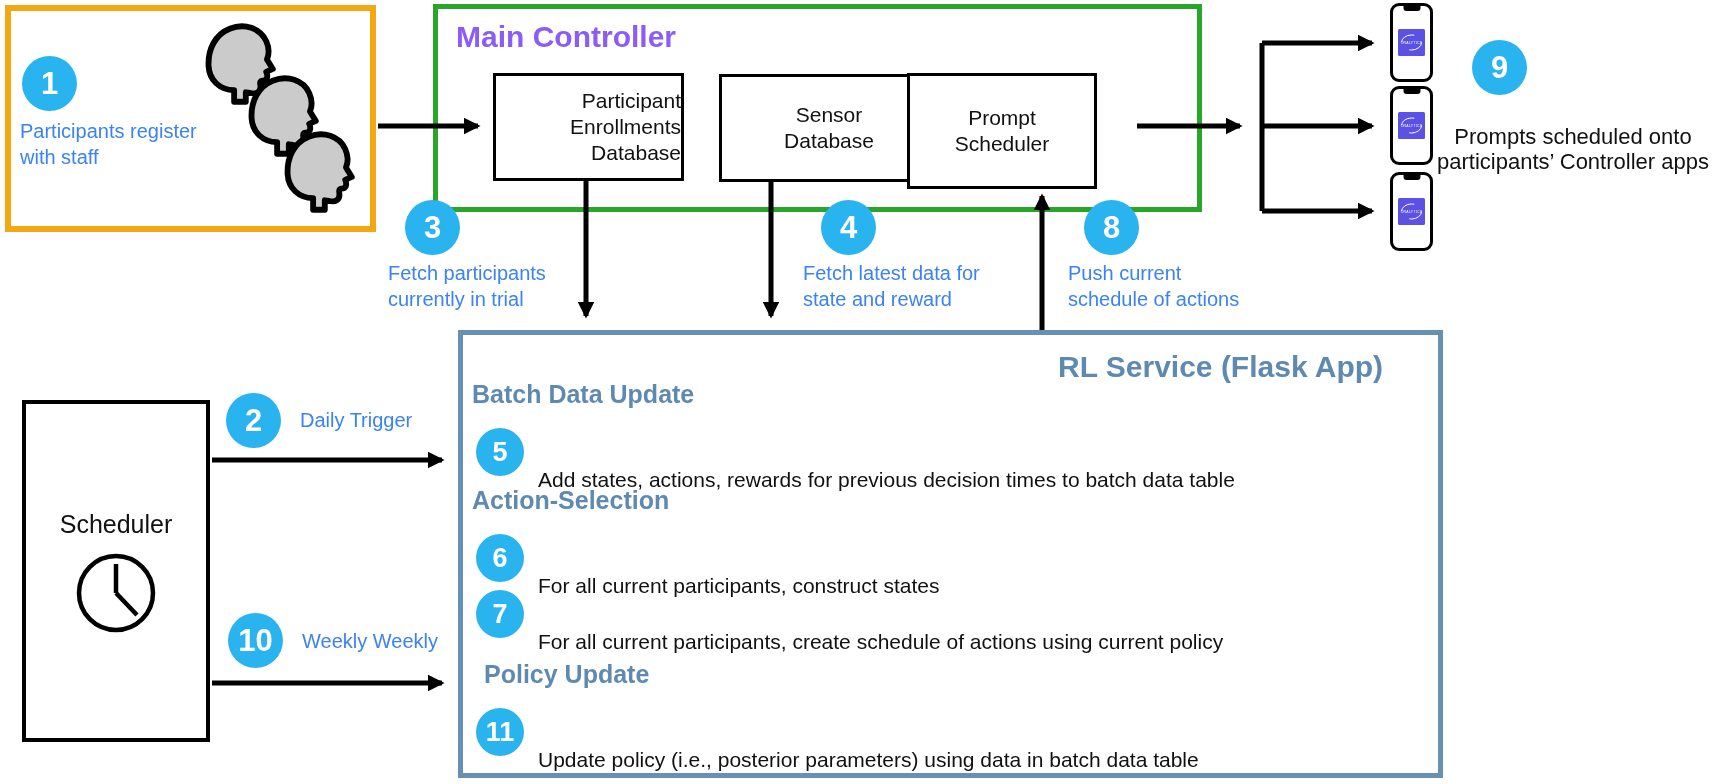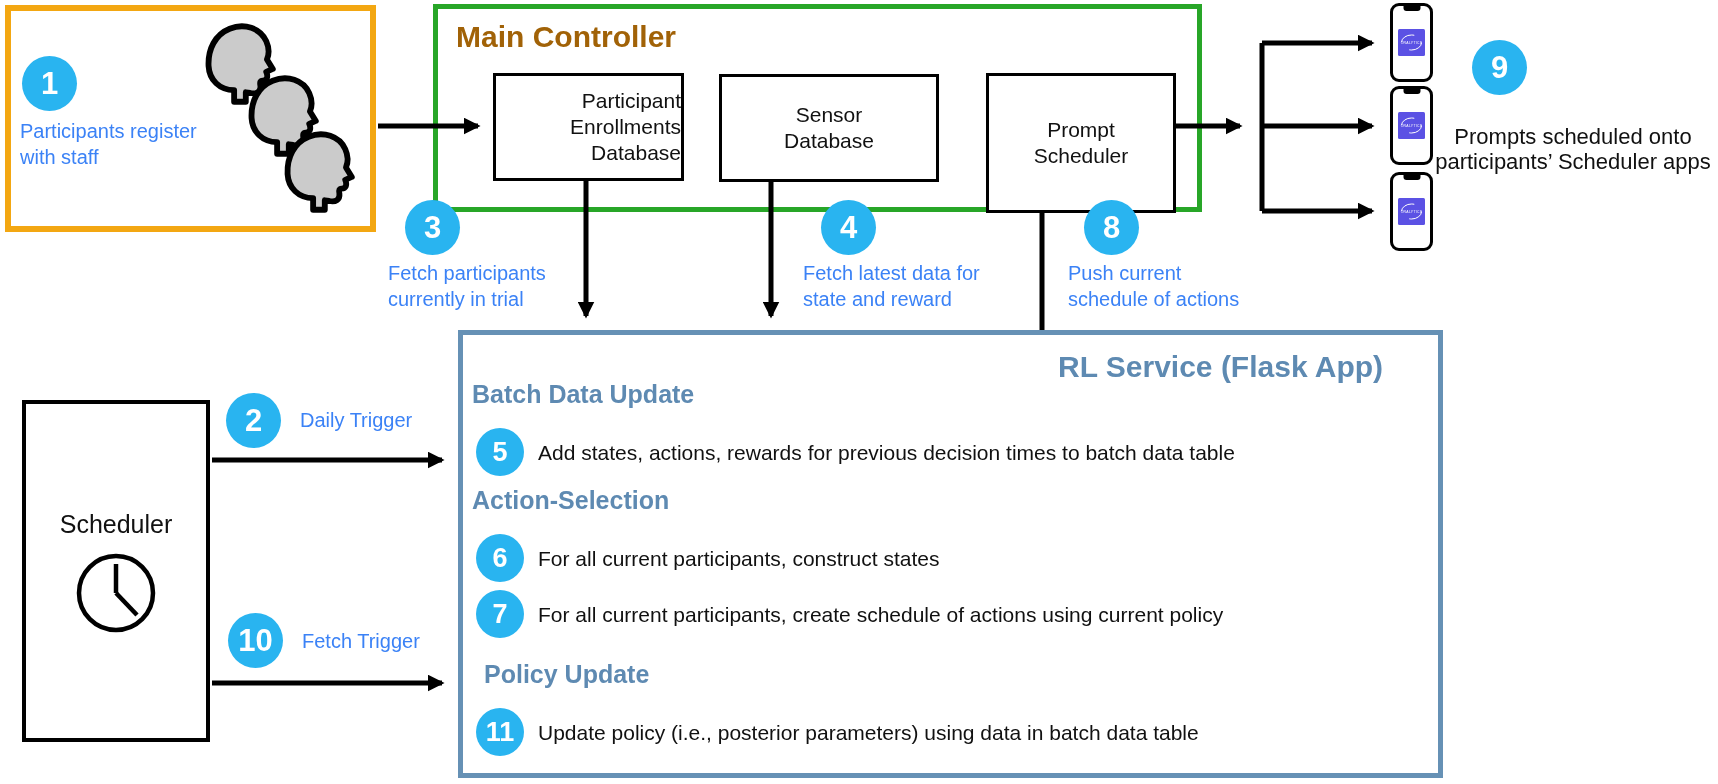--- a/index.html
+++ b/index.html
@@ -12,37 +12,37 @@
   .orange-box{left:5px;top:5px;width:371px;height:227px;border:6px solid #F3A712;z-index:2;}
   .green-box{left:433px;top:4px;width:769px;height:208px;border:5px solid #28A628;z-index:0;}
   .rl-box{left:458px;top:330px;width:985px;height:448px;border:5px solid #6691B5;z-index:0;}
   .sched-box{left:22px;top:400px;width:188px;height:342px;border:4px solid #000;z-index:2;}
   .db-box{
     border:3px solid #000;display:flex;flex-direction:column;align-items:center;justify-content:center;
     font-size:21px;line-height:26px;text-align:center;z-index:2;
   }
   .db1{left:493px;top:73px;width:191px;height:108px;align-items:flex-end;}
   .db2{left:719px;top:62px;width:220px;height:108px;margin-top:12px;}
-  .db3{left:986px;top:73px;width:190px;height:140px;}
+  .db3{left:907px;top:73px;width:190px;height:116px;}
   .title-green{
-    position:absolute;left:456px;top:20px;font-size:30px;font-weight:bold;color:#a16207;z-index:2;
+    position:absolute;left:456px;top:20px;font-size:30px;font-weight:bold;color:#8b5cf6;z-index:2;
   }
   .title-steel{
     position:absolute;left:1058px;top:350px;width:365px;text-align:left;
     font-size:30px;font-weight:bold;color:#5E8AB2;z-index:2;
   }
   .badge{
     position:absolute;border-radius:50%;background:#29B4F0;color:#fff;font-weight:bold;
     display:flex;align-items:center;justify-content:center;z-index:4;
   }
   .badge.lg{width:55px;height:55px;font-size:31px;}
   .badge.sm{width:48px;height:48px;font-size:27px;}
   .lbl{position:absolute;font-size:20px;line-height:26px;color:#3b82f6;z-index:3;}
   .rl-heading{position:absolute;font-size:25px;font-weight:bold;color:#5E8AB2;z-index:3;}
-  .rl-item-text{position:absolute;font-size:21px;color:#111;z-index:3;white-space:nowrap;}
+  .rl-item-text{position:absolute;font-size:21px;color:#111;z-index:3;white-space:nowrap;margin-top:27px;}
   .heads-svg{position:absolute;left:196px;top:16px;z-index:3;}
   .clock-svg{position:absolute;left:74px;top:551px;z-index:3;}
   .sched-label{position:absolute;left:22px;top:510px;width:188px;text-align:center;font-size:25px;z-index:3;}
   .phone{
     position:absolute;left:1390px;width:43px;height:79px;box-sizing:border-box;
     border:3px solid #000;border-radius:9px;background:#fff;z-index:3;
   }
   .phone .notch{
     position:absolute;left:50%;top:0;transform:translateX(-50%);
     width:17px;height:5px;background:#000;border-radius:0 0 3px 3px;
@@ -159,39 +159,39 @@
       <rect x="0" y="0" width="27" height="27" rx="1.5" fill="#5B51E4"></rect>
       <ellipse cx="13.5" cy="13.5" rx="10" ry="7.5" fill="none" stroke="#fff" stroke-width="1" stroke-dasharray="16 12"></ellipse>
       <text x="13.5" y="14.8" font-size="3.4" letter-spacing="0.3" fill="#fff" text-anchor="middle" font-family="Liberation Sans, sans-serif">ORALYTICS</text>
     </svg>
   </div>
   <div class="badge lg" style="left:1472px;top:40px;">
     <span>9</span>
   </div>
   <div class="caption">
     <div>Prompts scheduled onto</div>
-    <div>participants’ Scheduler apps</div>
+    <div>participants’ Controller apps</div>
   </div>
 
   <div class="box sched-box"></div>
   <div class="sched-label">Scheduler</div>
   <svg class="clock-svg" width="84" height="84" viewBox="0 0 84 84">
     <circle cx="42" cy="42" r="37" fill="none" stroke="#000" stroke-width="4.5"></circle>
     <path d="M42 42 V13" stroke="#000" stroke-width="4.5" fill="none"></path>
     <path d="M42 42 L63 64" stroke="#000" stroke-width="4.5" fill="none"></path>
   </svg>
 
   <div class="badge lg" style="left:226px;top:393px;">
     <span>2</span>
   </div>
   <div class="lbl" style="left:300px;top:407px;">Daily Trigger</div>
   <div class="badge lg" style="left:228px;top:613px;">
     <span>10</span>
   </div>
-  <div class="lbl" style="left:302px;top:628px;">Fetch Trigger</div>
+  <div class="lbl" style="left:302px;top:628px;">Weekly Weekly</div>
 
   <div class="box rl-box"></div>
   <div class="title-steel">RL Service (Flask App)</div>
 
   <div class="rl-heading" style="left:472px;top:380px;">Batch Data Update</div>
   <div class="badge sm" style="left:476px;top:428px;">
     <span>5</span>
   </div>
   <div class="rl-item-text" style="left:538px;top:441px;">Add states, actions, rewards for previous decision times to batch data table</div>
 

